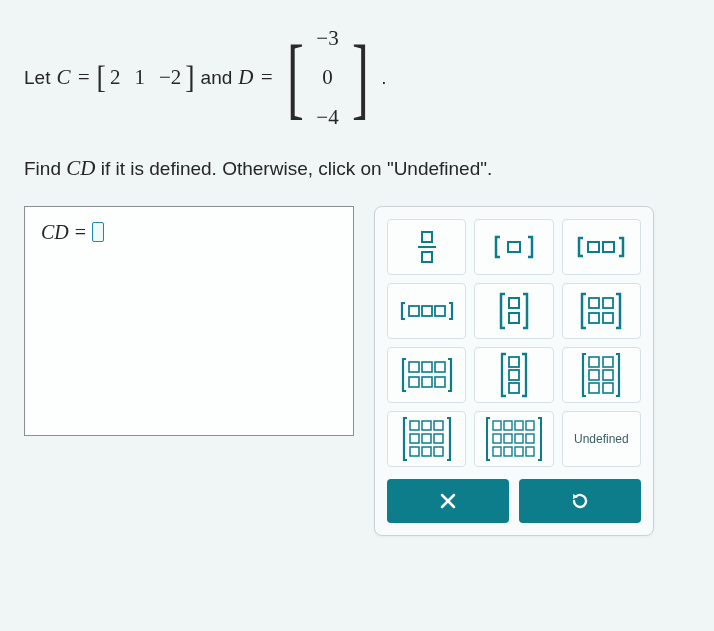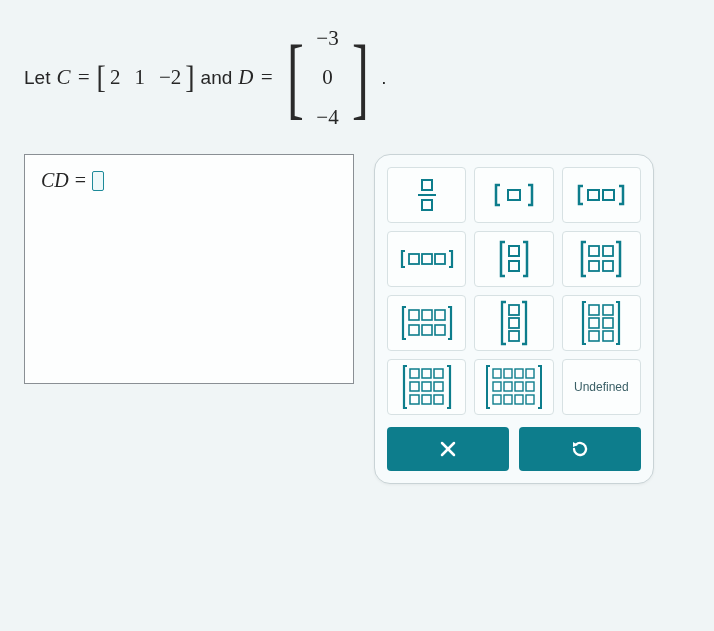--- a/index.html
+++ b/index.html
@@ -31,21 +31,21 @@
   .answer-line { display: flex; align-items: center; gap: 6px; font-family: 'Times New Roman', serif; font-size: 20px; font-style: italic; }
   .entry-slot {
     width: 12px; height: 20px;
     border: 1px solid #1d8a99;
     border-radius: 2px;
     background: #eef9fa;
   }
   .keypad {
     border: 1px solid #c9d3d6;
     background: #f7fbfc;
-    border-radius: 16px;
+    border-radius: 8px;
     padding: 12px;
     box-shadow: 0 1px 3px rgba(0,0,0,0.05);
     width: 280px;
   }
   .keypad-grid {
     display: grid;
     grid-template-columns: repeat(3, 1fr);
     gap: 8px;
     margin-bottom: 12px;
   }
@@ -104,20 +104,23 @@
       <span class="mx-col">
         <span>−3</span>
         <span>0</span>
         <span>−4</span>
       </span>
       <span class="bracket tall">]</span>
     </span>
     <span>.</span>
   </div>
 
+  <div class="instruction">
+    <span>Find </span><span class="italic" style="font-style:italic">CD</span><span> if it is defined. Otherwise, click on "Undefined".</span>
+  </div>
 </div>
 
 <div class="work-row">
 
   <div class="answer-box">
     <div class="answer-line">
       <span>CD</span>
       <span style="font-style:normal">=</span>
       <span class="entry-slot"></span>
     </div>

